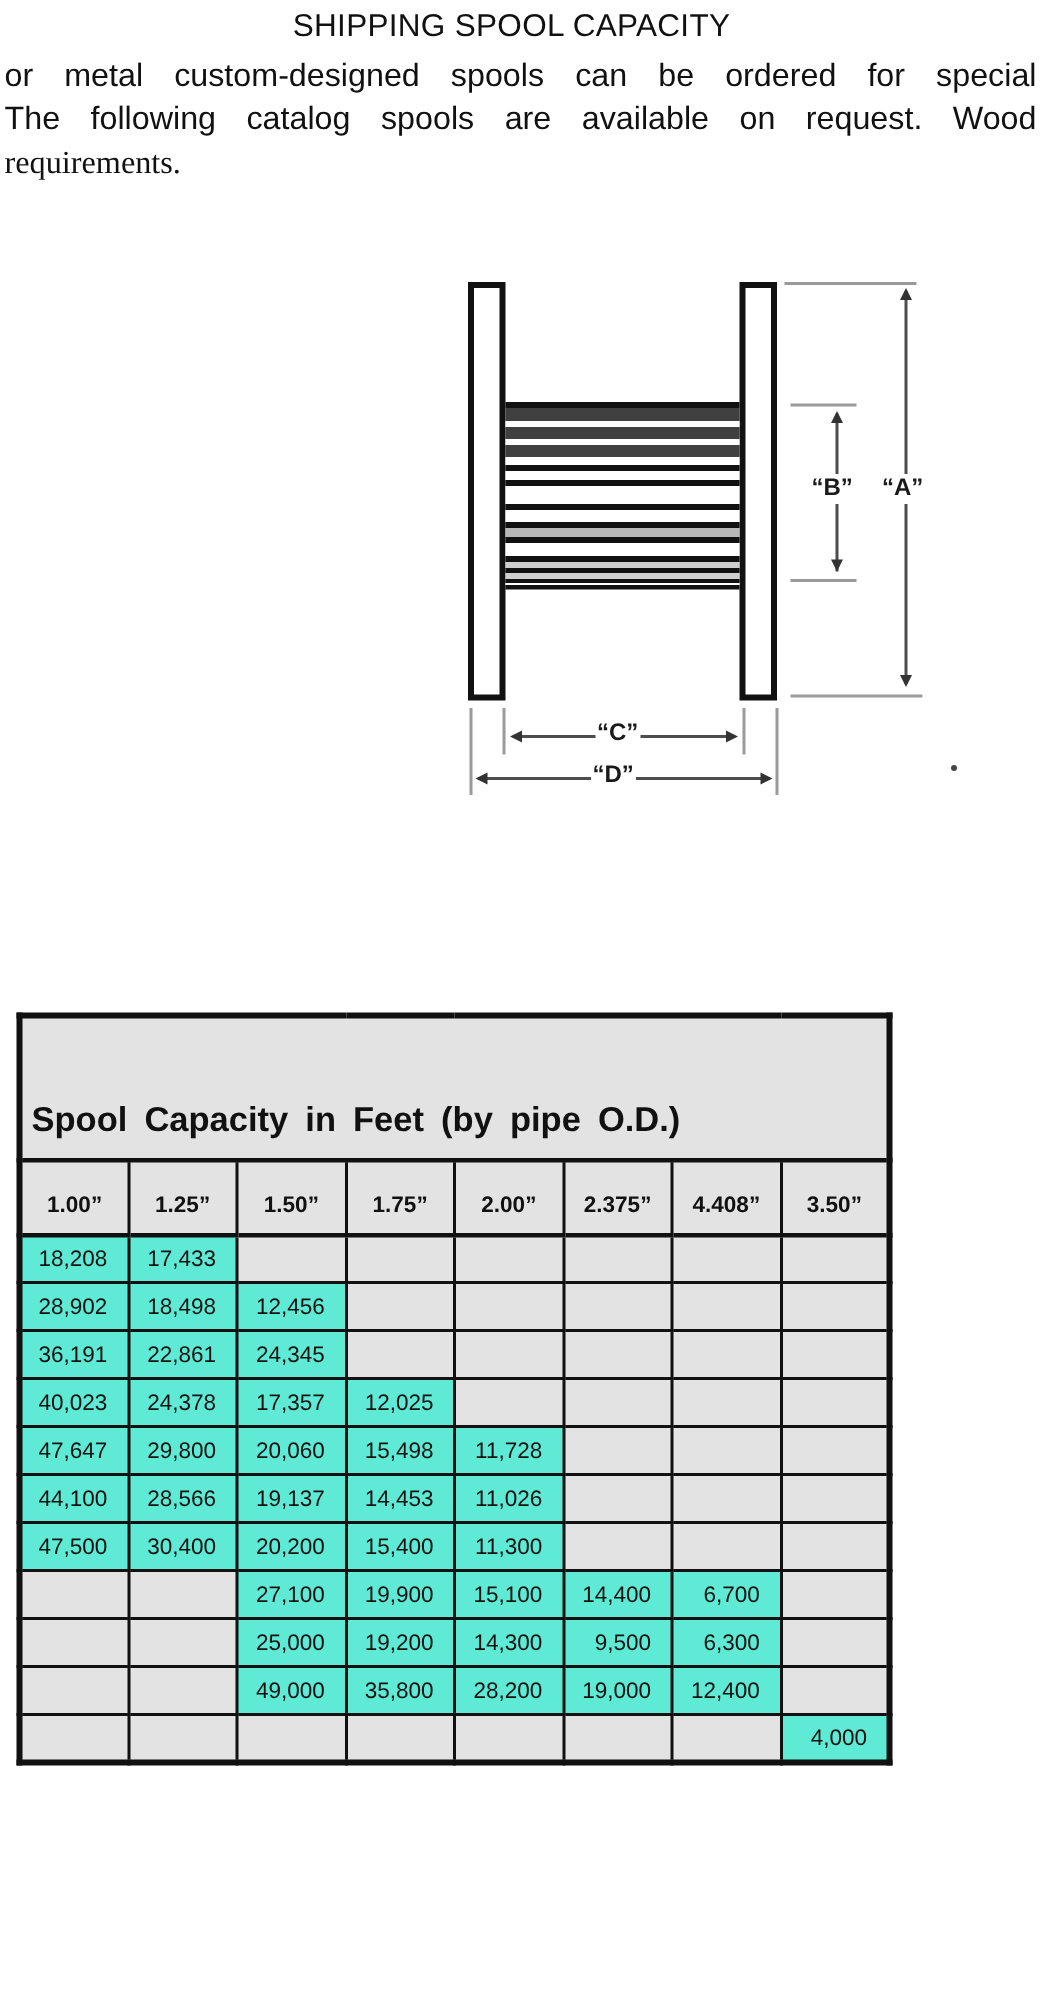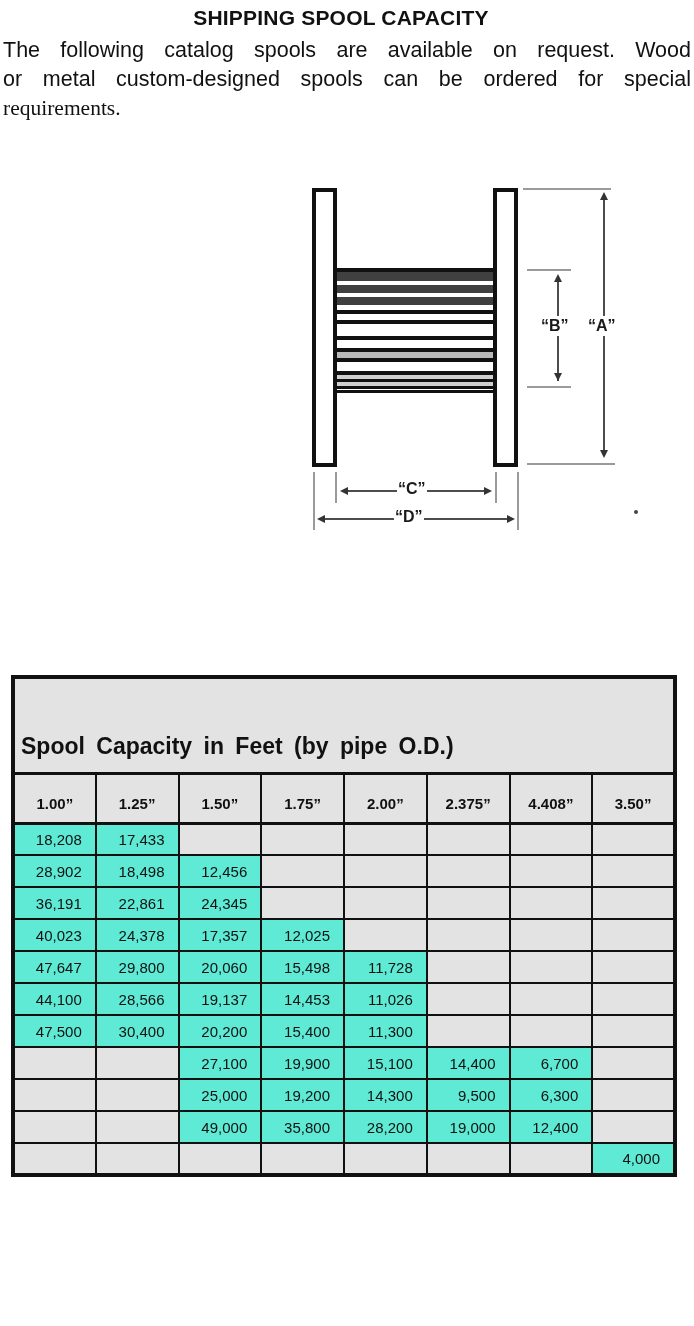--- a/index.html
+++ b/index.html
@@ -2,21 +2,21 @@
 <html><head>
 <meta charset="utf-8">
 <style>
   html,body{margin:0;padding:0;}
   body{
     width:694px;height:1326px;position:relative;background:#ffffff;
     font-family:"Liberation Sans", sans-serif;color:#111;overflow:hidden;
   }
   
   .doc-title{
-    margin:6px 12px 6px 0;text-align:center;font-size:21px;font-weight:bold;
+    margin:6px 12px 6px 0;text-align:center;font-size:21px;font-weight:normal;
     letter-spacing:.2px;
   }
   .intro{padding:0 3px;font-size:21.5px;line-height:29px;}
   .intro .line{text-align:justify;text-align-last:justify;white-space:normal;}
   .intro .line.last{text-align:right;text-align-last:left;font-family:Liberation Serif, serif;}
   
   .diagram{position:absolute;left:0;top:0;width:694px;height:560px;}
   .flange{
     position:absolute;top:188px;width:25px;height:279px;background:#fff;
     border:4px solid #111;box-sizing:border-box;
@@ -58,21 +58,21 @@
   .arr.down{border-left:4px solid transparent;border-right:4px solid transparent;border-top:8px solid #333;}
   .arr.left{border-top:4px solid transparent;border-bottom:4px solid transparent;border-right:8px solid #333;}
   .arr.right{border-top:4px solid transparent;border-bottom:4px solid transparent;border-left:8px solid #333;}
   .dim-label{
     position:absolute;z-index:2;background:#fff;font-weight:bold;font-size:16px;
     line-height:20px;padding:0 1px;color:#1a1a1a;
   }
   .stray-dot{position:absolute;left:634px;top:510px;width:4px;height:4px;background:#444;border-radius:50%;}
   
   .cap-table{
-    position:absolute;left:11px;top:675px;width:666px;
+    position:absolute;left:11px;top:675px;width:584px;
     border-collapse:collapse;table-layout:fixed;background:#fff;
     border:4px solid #111;
   }
   .cap-table td,.cap-table th{
     border:2px solid #111;font-size:15px;box-sizing:border-box;
   }
   .cap-table .title-cell{
     height:96px;background:#e3e3e3;vertical-align:bottom;text-align:left;
     font-size:23px;font-weight:bold;padding:0 0 12px 6px;word-spacing:5px;
     border-bottom:3px solid #111;
@@ -85,22 +85,22 @@
     height:32px;text-align:right;padding:0 13px 0 0;vertical-align:middle;
   }
   .cap-table td.cell.empty{background:#e3e3e3;}
   .cap-table td.cell.filled{background:#5eead4;}
 </style>
 </head>
 <body>
 
 <h1 class="doc-title">SHIPPING SPOOL CAPACITY</h1>
 <div class="intro">
+  <div class="line">or metal custom-designed spools can be ordered for special</div>
   <div class="line">The following catalog spools are available on request. Wood</div>
-  <div class="line">or metal custom-designed spools can be ordered for special</div>
   <div class="line last">requirements.</div>
 </div>
 
 <div class="diagram">
   <div class="flange left"></div>
   <div class="flange right"></div>
   <div class="coil"></div>
 
   <div class="ext" style="left:523px;top:188px;width:88px;height:2px;"></div>
   <div class="ext" style="left:527px;top:463px;width:88px;height:2px;"></div>

